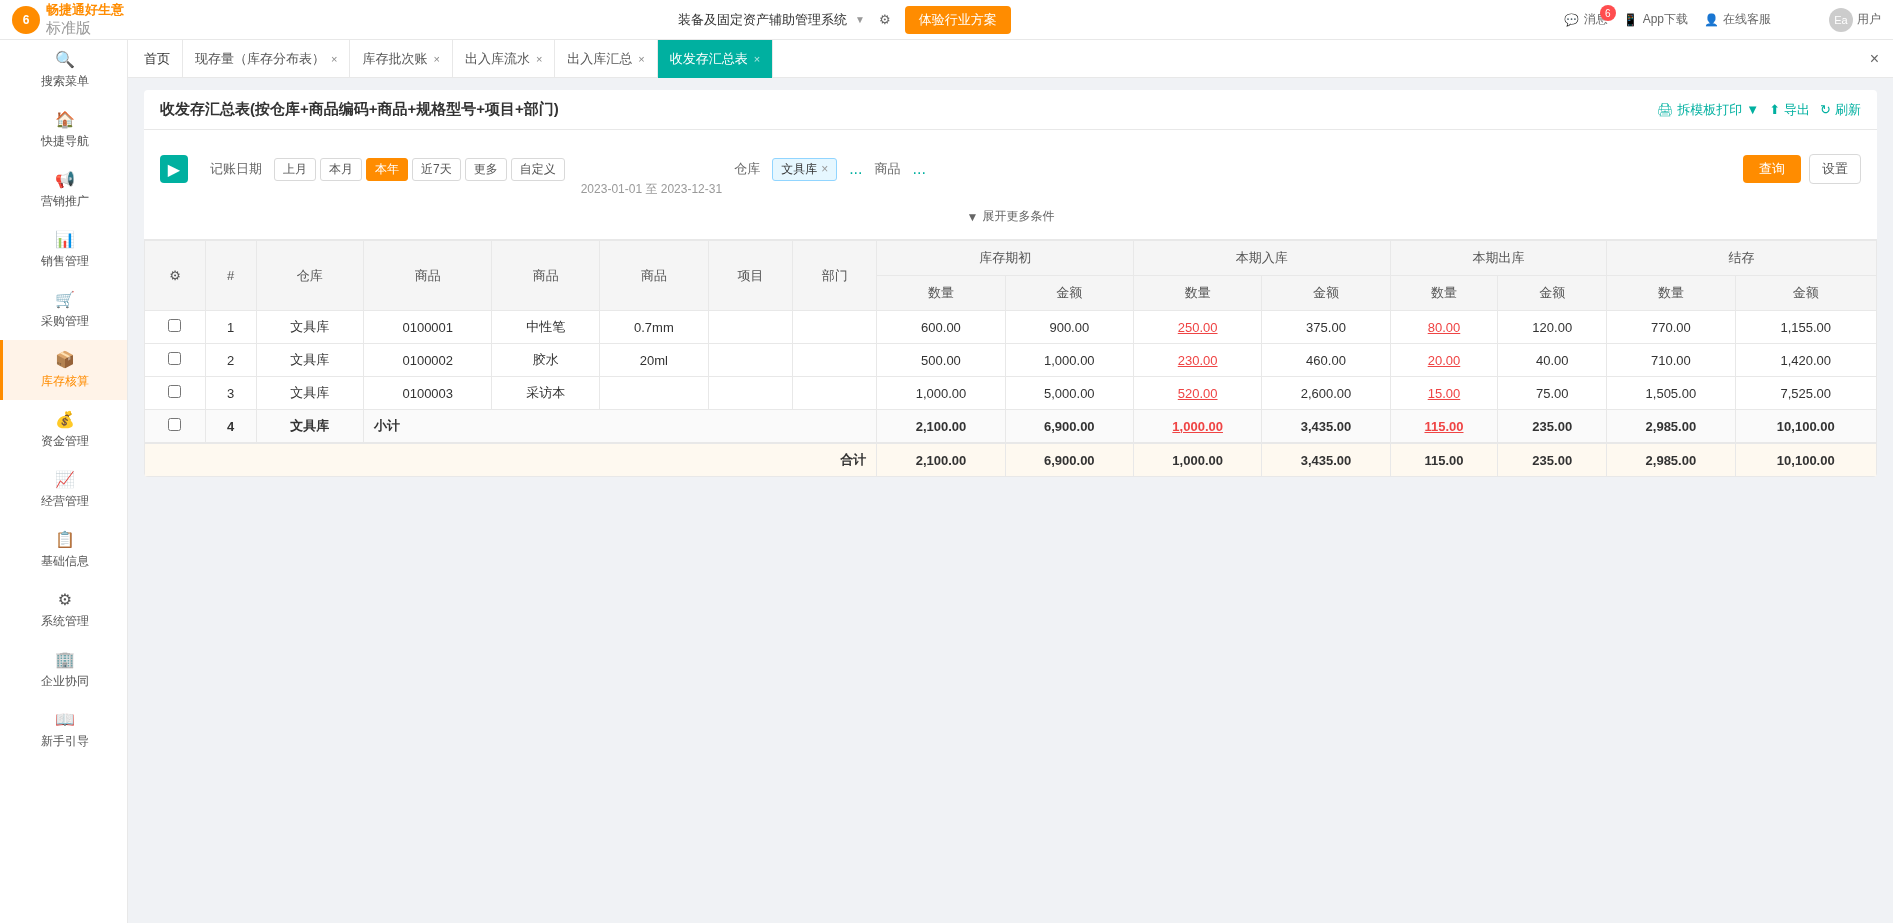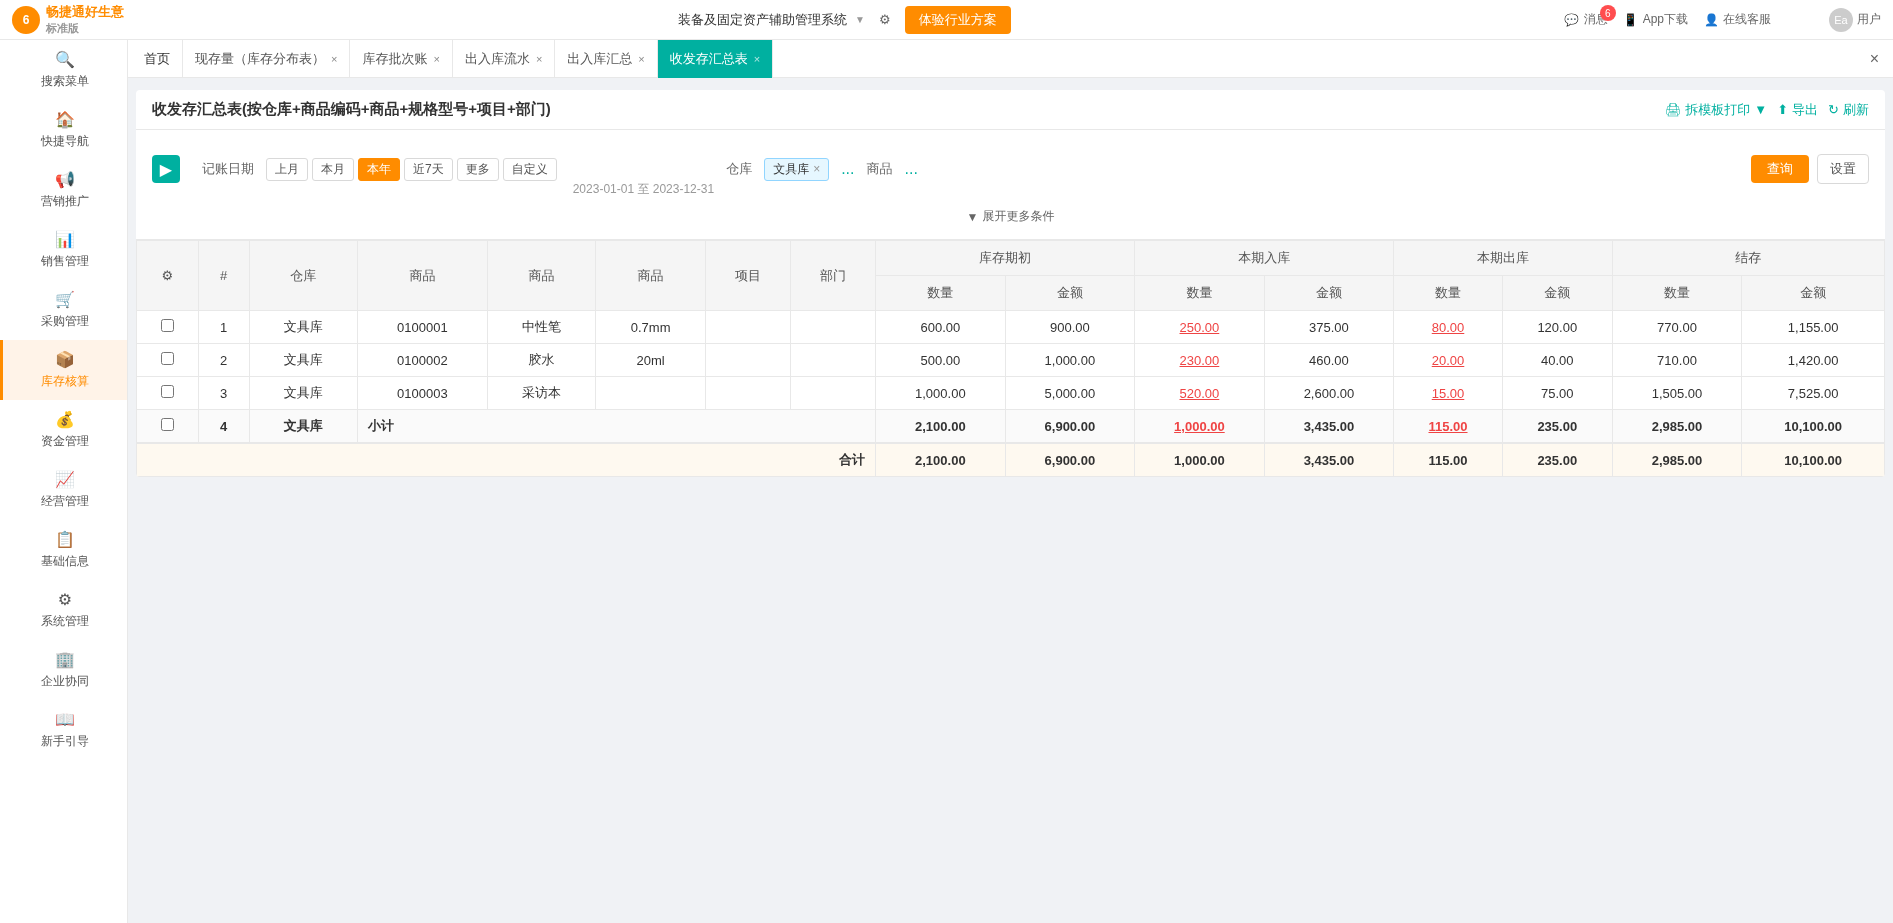--- a/index.html
+++ b/index.html
@@ -6,21 +6,21 @@
     body { background: #f0f2f5; font-size: 13px; color: #333; display: flex; flex-direction: column; height: 923px; overflow: hidden; }
 
     
     .top-header {
       display: flex; align-items: center; background: #fff; height: 40px; padding: 0 12px;
       border-bottom: 1px solid #e8e8e8; justify-content: space-between; flex-shrink: 0;
     }
     .logo-area { display: flex; align-items: center; gap: 6px; }
     .logo-icon { width: 28px; height: 28px; background: #ff8c00; border-radius: 50%; display: flex; align-items: center; justify-content: center; color: #fff; font-size: 12px; font-weight: bold; }
     .logo-text { font-size: 13px; color: #ff8c00; font-weight: bold; }
-    .logo-sub { font-size: 11px; color: #999; font-weight: bold; }
+    .logo-sub { font-size: 15px; color: #999; }
     .header-center { display: flex; align-items: center; gap: 8px; }
     .system-title { font-size: 13px; color: #333; }
     .settings-icon { width: 24px; height: 24px; display: flex; align-items: center; justify-content: center; cursor: pointer; color: #666; }
     .experience-btn { background: #ff8c00; color: #fff; border: none; padding: 5px 14px; border-radius: 4px; cursor: pointer; font-size: 13px; }
     .header-right { display: flex; align-items: center; gap: 16px; }
     .header-right-item { display: flex; align-items: center; gap: 4px; color: #666; font-size: 12px; cursor: pointer; position: relative; }
     .badge { background: #ff4d4f; color: #fff; border-radius: 50%; width: 16px; height: 16px; font-size: 10px; display: flex; align-items: center; justify-content: center; position: absolute; top: -6px; right: -8px; }
     .user-avatar { width: 24px; height: 24px; background: #ccc; border-radius: 50%; display: flex; align-items: center; justify-content: center; color: #fff; font-size: 11px; margin-left: 42px; }
 
     
@@ -37,21 +37,21 @@
 
     
     .tab-bar { display: flex; align-items: center; background: #fff; border-bottom: 1px solid #e8e8e8; height: 38px; flex-shrink: 0; padding: 0 4px; }
     .tab { display: flex; align-items: center; padding: 0 12px; height: 38px; font-size: 13px; cursor: pointer; color: #555; border-right: 1px solid #e8e8e8; gap: 6px; white-space: nowrap; }
     .tab:first-child { color: #333; }
     .tab.active { background: #00b0a0; color: #fff; }
     .tab .close-x { font-size: 11px; opacity: 0.7; }
     .tab-close-all { margin-left: auto; padding: 0 10px; color: #666; font-size: 16px; cursor: pointer; }
 
     
-    .page-content { flex: 1; padding: 12px 8px; overflow-y: auto; background: #f0f2f5; }
+    .page-content { flex: 1; padding: 12px 16px; overflow-y: auto; background: #f0f2f5; }
 
     
     .page-title-bar { background: #fff; padding: 10px 16px; border-radius: 4px 4px 0 0; border-bottom: 1px solid #e8e8e8; display: flex; justify-content: space-between; align-items: center; }
     .page-title { font-size: 15px; font-weight: bold; color: #333; }
     .title-actions { display: flex; gap: 10px; align-items: center; }
     .btn-print { display: flex; align-items: center; gap: 4px; color: #00b0a0; font-size: 13px; cursor: pointer; }
     .btn-export { display: flex; align-items: center; gap: 4px; color: #00b0a0; font-size: 13px; cursor: pointer; }
     .btn-refresh { display: flex; align-items: center; gap: 4px; color: #00b0a0; font-size: 13px; cursor: pointer; }
 
     

